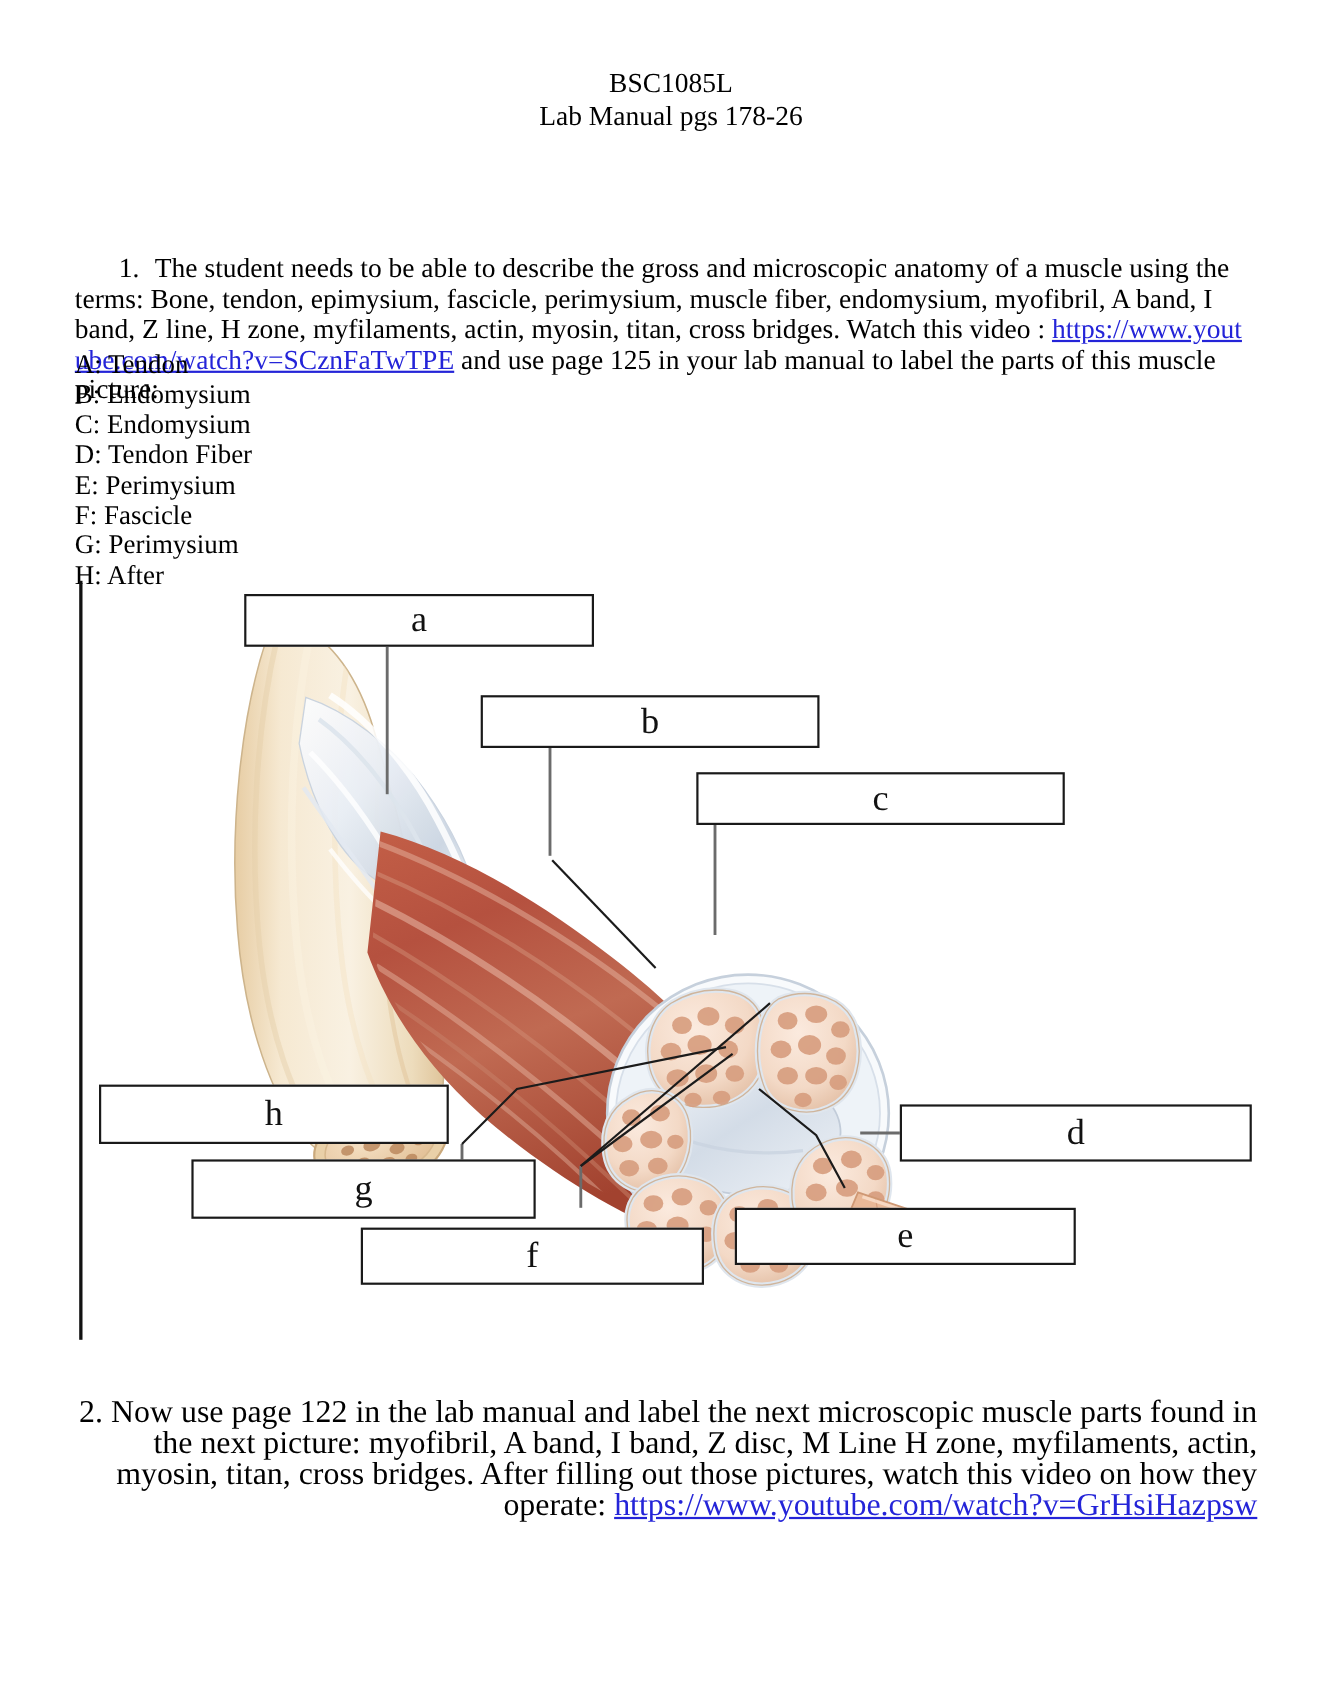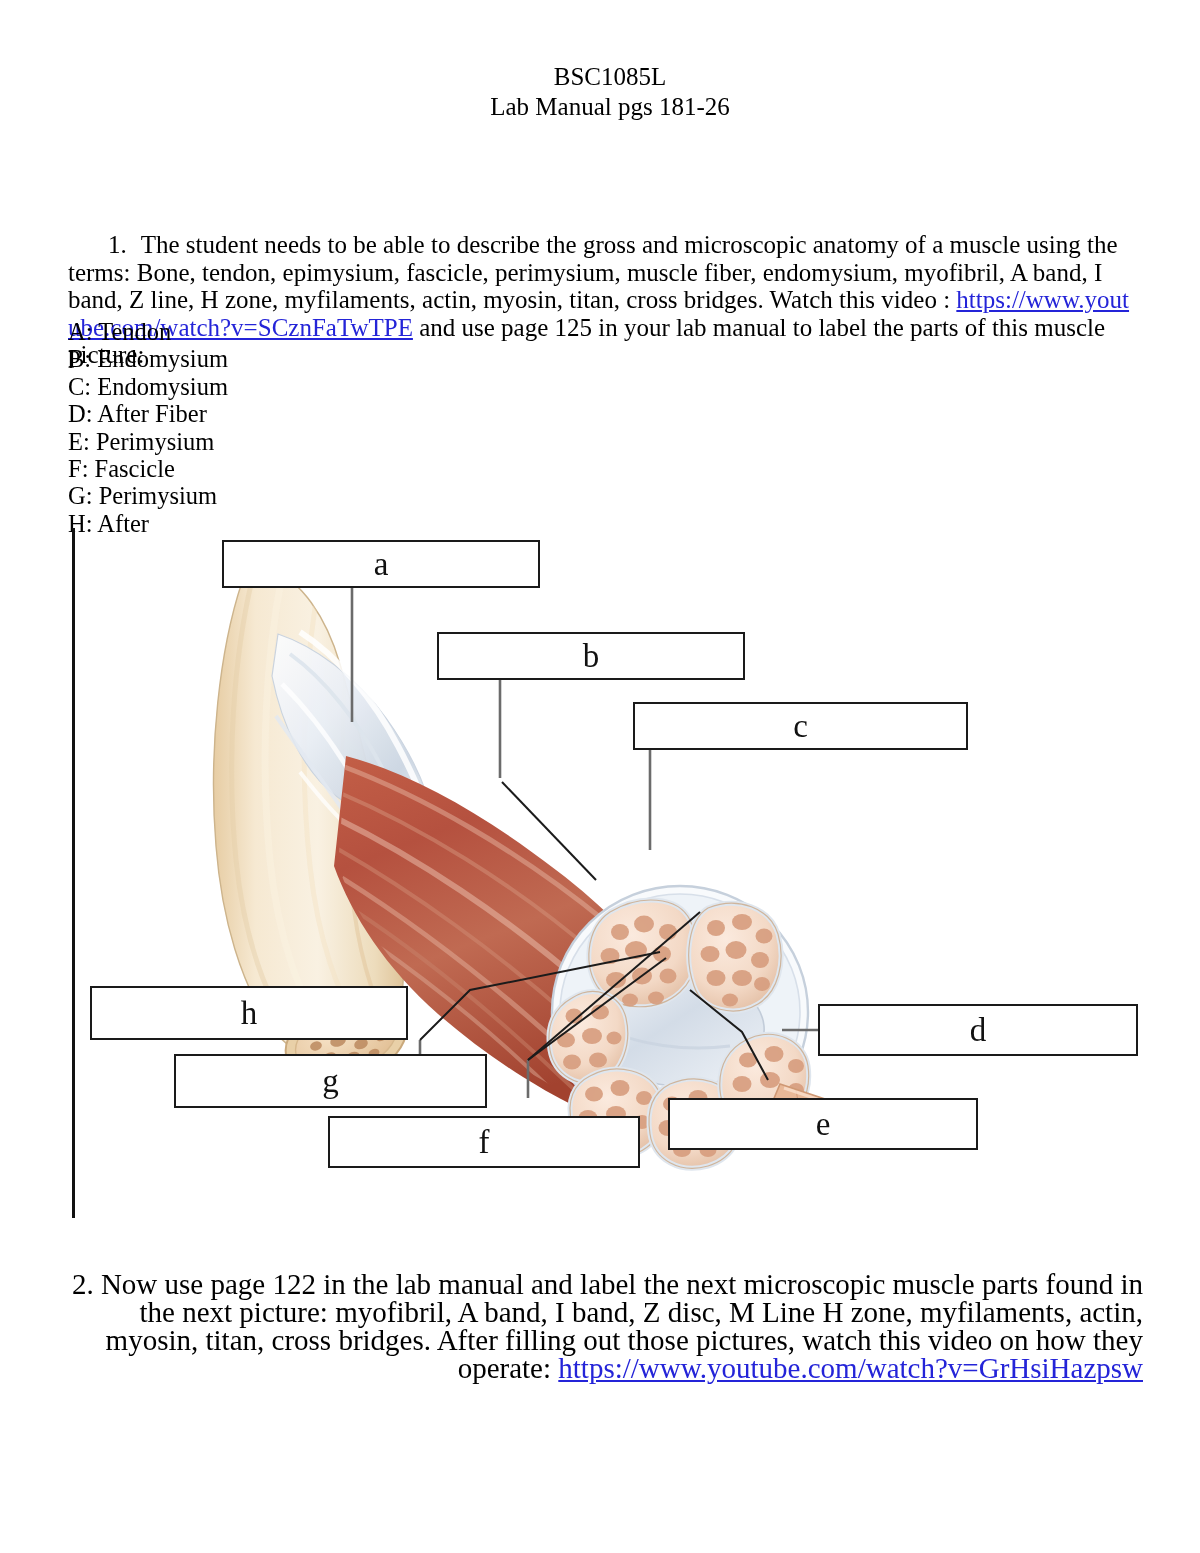--- a/index.html
+++ b/index.html
@@ -125,32 +125,32 @@
     text-align: right;
   }
 </style>
 </head>
 <body>
 
 <div class="page">
 
   <div class="doc-header">
     <span class="hline">BSC1085L</span>
-    <span class="hline">Lab Manual pgs 181-26</span>
+    <span class="hline">Lab Manual pgs 178-26</span>
   </div>
 
   <p class="para-one">
     <span class="lead-indent"></span><span class="num">1.</span><span>The student needs to be able to describe the gross and microscopic anatomy of a muscle using the terms: Bone, tendon,  epimysium, fascicle, perimysium, muscle fiber, endomysium, myofibril, A band, I band, Z line, H zone, myfilaments, actin, myosin, titan, cross bridges. Watch this video : </span><a class="weblink" href="#">https://www.youtube.com/watch?v=SCznFaTwTPE</a><span>  and use page 125 in your lab manual to label the parts of this muscle picture:</span>
   </p>
 
   <div class="answer-list">
     <div class="ans-row"><span>A:</span> <span>Tendon</span></div>
     <div class="ans-row"><span>B:</span> <span>Endomysium</span></div>
     <div class="ans-row"><span>C:</span> <span>Endomysium</span></div>
-    <div class="ans-row"><span>D:</span> <span>After Fiber</span></div>
+    <div class="ans-row"><span>D:</span> <span>Tendon Fiber</span></div>
     <div class="ans-row"><span>E:</span> <span>Perimysium</span></div>
     <div class="ans-row"><span>F:</span> <span>Fascicle</span></div>
     <div class="ans-row"><span>G:</span> <span>Perimysium</span></div>
     <div class="ans-row"><span>H:</span> <span>After</span></div>
   </div>
 
   <div class="figure">
 
     <div class="figure-edge"></div>
 

